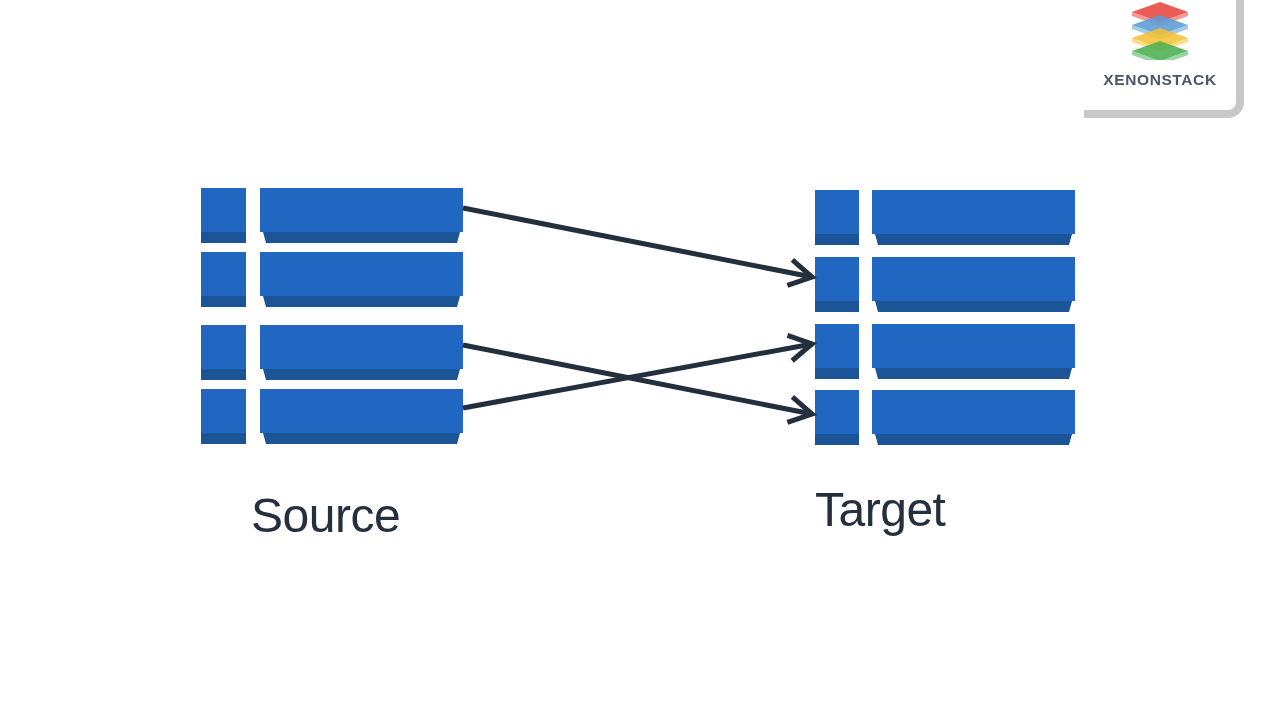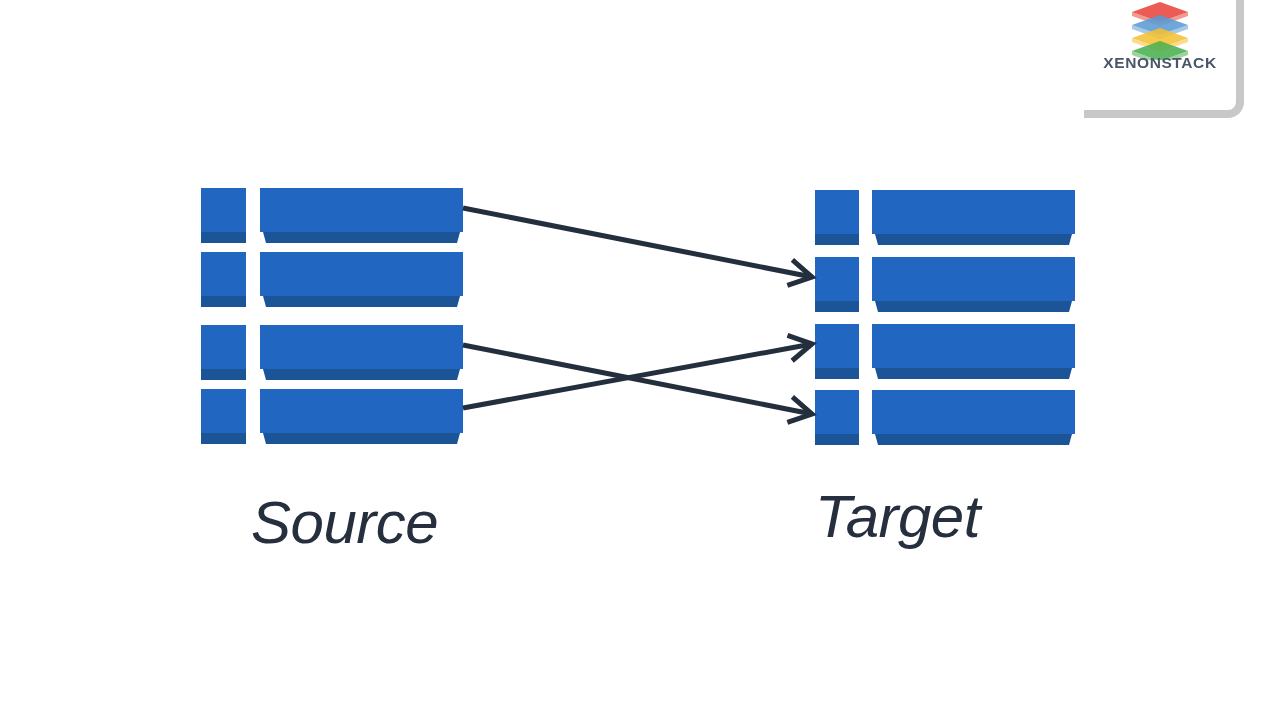--- a/index.html
+++ b/index.html
@@ -50,21 +50,21 @@
     position: absolute;
     left: 50%;
     top: 10px;
     transform: translateX(-50%);
     width: 74px;
     height: 60px;
   }
   .logo-word {
     position: absolute;
     left: 0;
-    top: 64px;
+    top: 81px;
     width: 152px;
     text-align: center;
     font-family: "Liberation Sans", sans-serif;
     font-size: 15.5px;
     font-weight: bold;
     letter-spacing: 0.6px;
     color: #4a5568;
     white-space: nowrap;
   }
 
@@ -96,25 +96,24 @@
   }
   .blk.wide .face {
     box-shadow: 0 0 0 0 transparent;
   }
 
   
   .big-label {
     position: absolute;
     color: #262f3d;
     font-family: "Liberation Sans", sans-serif;
-    font-size: 60px;
+    font-size: 48px;
     font-weight: normal;
     letter-spacing: -0.5px;
     white-space: nowrap;
-    font-style: italic;
   }
 
   
   #arrows {
     position: absolute;
     left: 0; top: 0;
     width: 1281px;
     height: 721px;
     z-index: 20;
     pointer-events: none;

